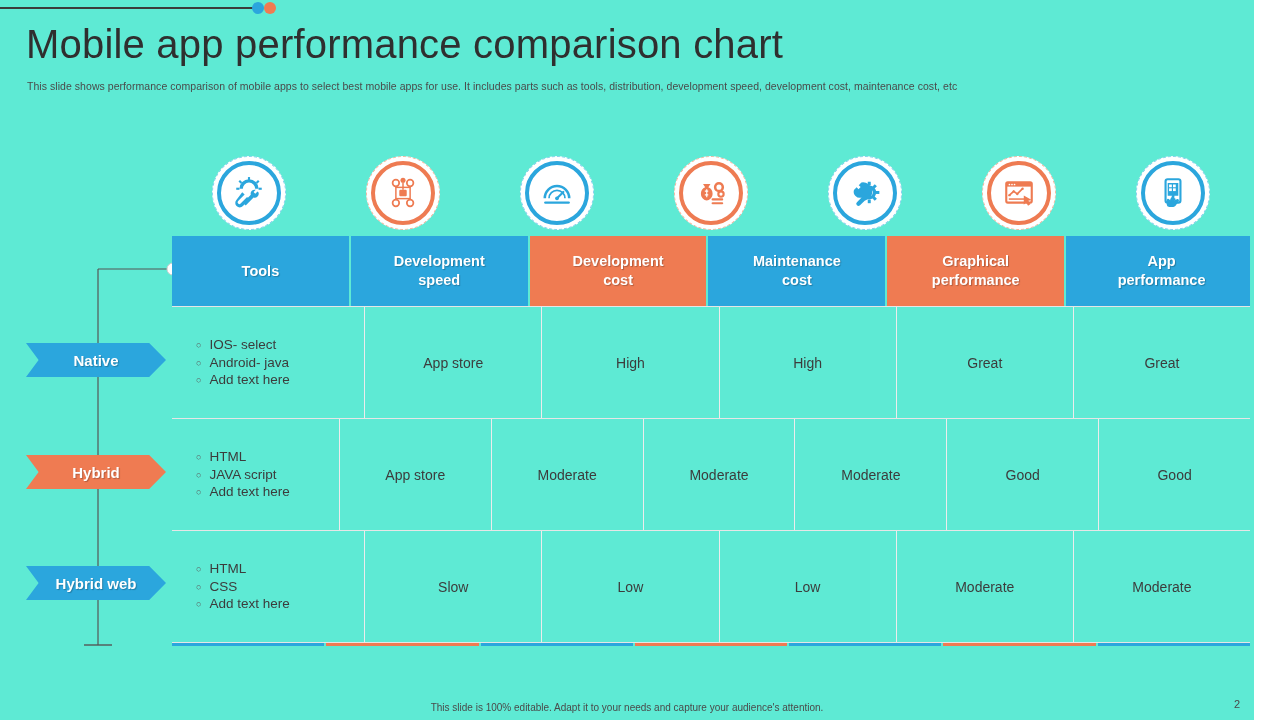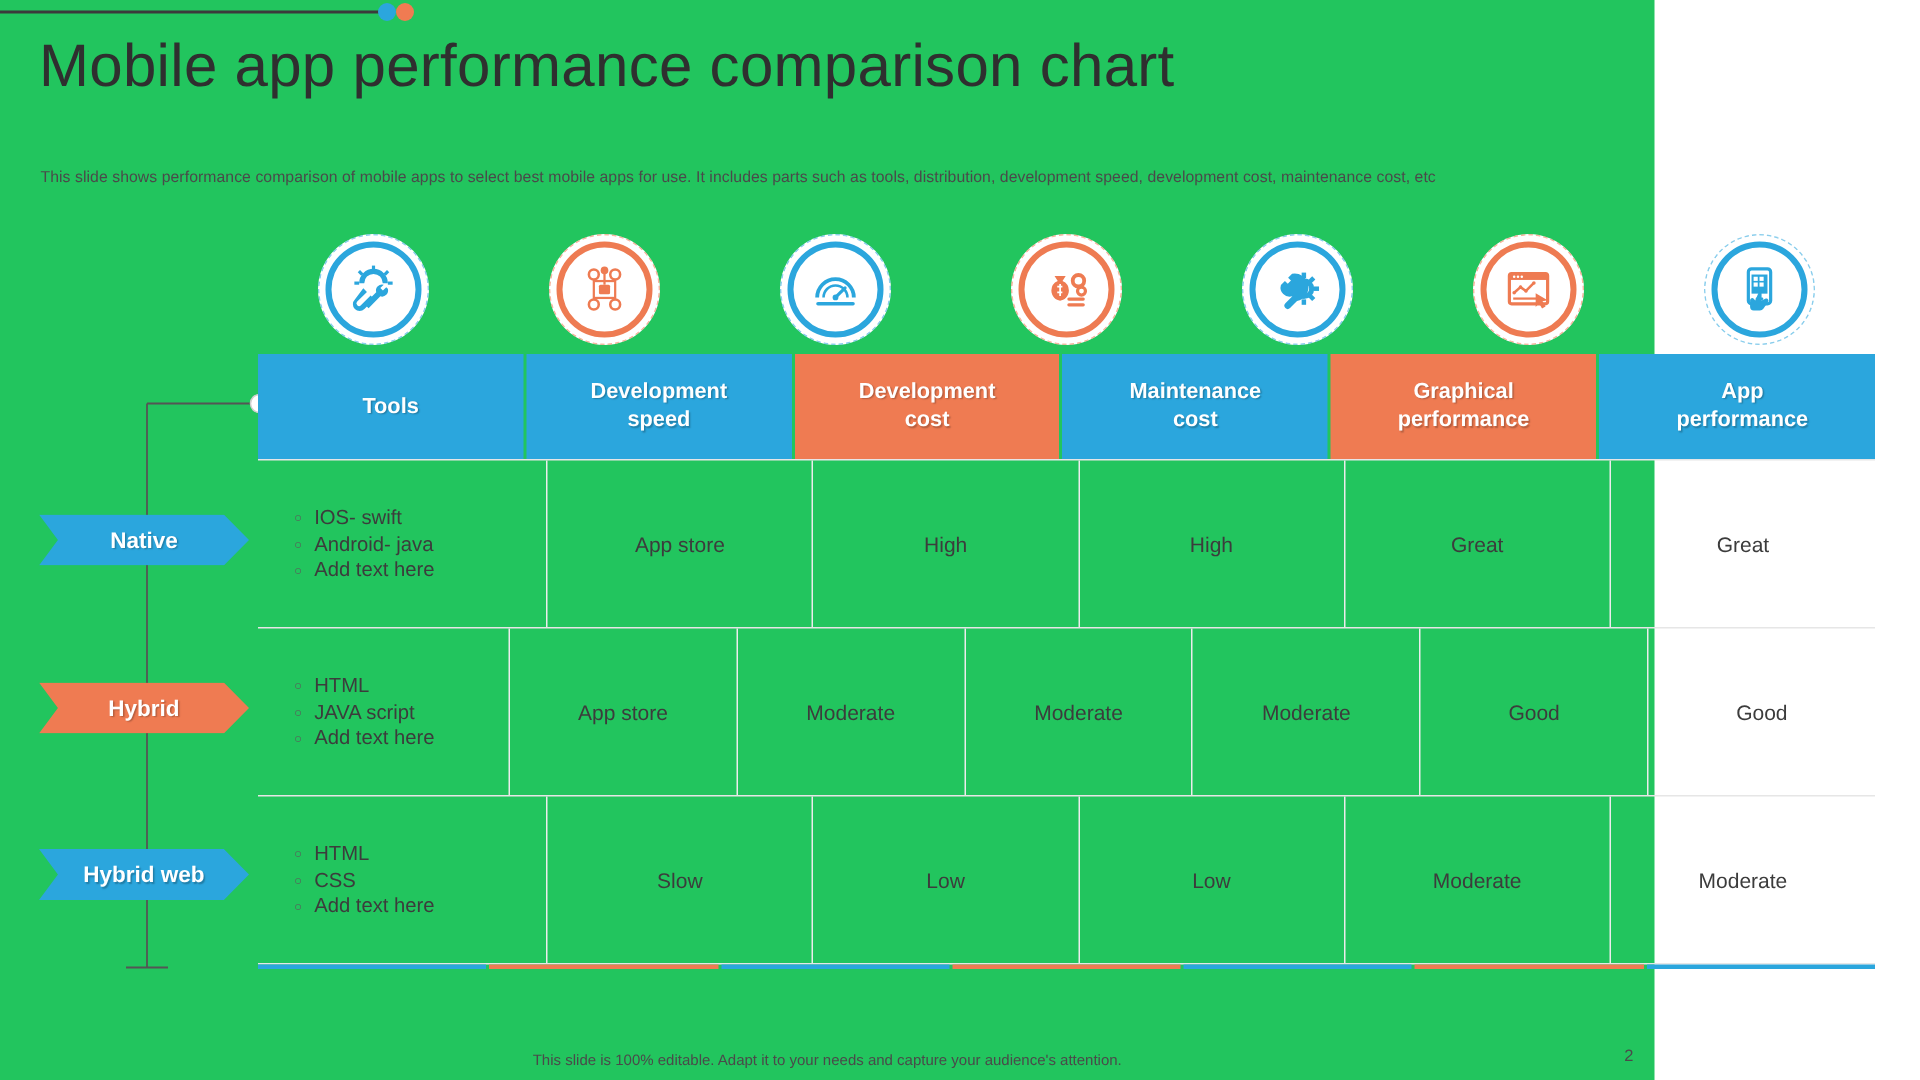--- a/index.html
+++ b/index.html
@@ -2,42 +2,41 @@
 <html><head>
 <meta charset="utf-8">
 <style>
   * { box-sizing: border-box; margin: 0; padding: 0; }
   html, body {
     width: 1280px; height: 720px;
     background: #ffffff;
     font-family: "Liberation Sans", sans-serif;
     overflow: hidden;
   }
-  .slide { position: relative; width: 1103px; height: 720px; background: #22c55e; }
+  .slide { position: relative; width: 1254px; height: 720px; background: #5eead4; }
 
   
   .deco-line {
     position: absolute; left: 0; top: 7px;
     width: 256px; height: 2px; background: #3b3b3b;
   }
   .deco-dot { position: absolute; top: 2px; width: 12px; height: 12px; border-radius: 50%; }
   .deco-dot.blue  { left: 252px; background: #2BA6DD; }
   .deco-dot.orange{ left: 264px; background: #F07B52; }
 
   
   .page-title {
     position: absolute; left: 26px; top: 22px;
     font-size: 40px; font-weight: 400; color: #2f2f2f;
     letter-spacing: .2px; line-height: 1.1; white-space: nowrap;
   }
   .page-subtitle {
     position: absolute; left: 27px; top: 80px;
     font-size: 10.5px; color: #4a4a4a; letter-spacing: .05px;
     white-space: nowrap;
-    margin-top: 32px;
   }
 
   
   .icon-row {
     position: absolute; left: 172px; top: 155px;
     width: 1078px; height: 76px;
     display: flex;
   }
   .icon-cell { flex: 1 1 0; display: flex; align-items: center; justify-content: center; }
   .icon-badge {
@@ -289,21 +288,21 @@
       <div class="th blue">App<br>performance</div>
     </div>
 
     <div class="tbody">
 
       <div class="tr">
         <div class="td tools">
           <ul class="tools-list">
             <li>
                 <span class="bullet">○</span>
-                <span>IOS- swift</span>
+                <span>IOS- select</span>
               </li>
             <li>
                 <span class="bullet">○</span>
                 <span>Android- java</span>
               </li>
             <li>
                 <span class="bullet">○</span>
                 <span>Add text here</span>
               </li>
           </ul>

